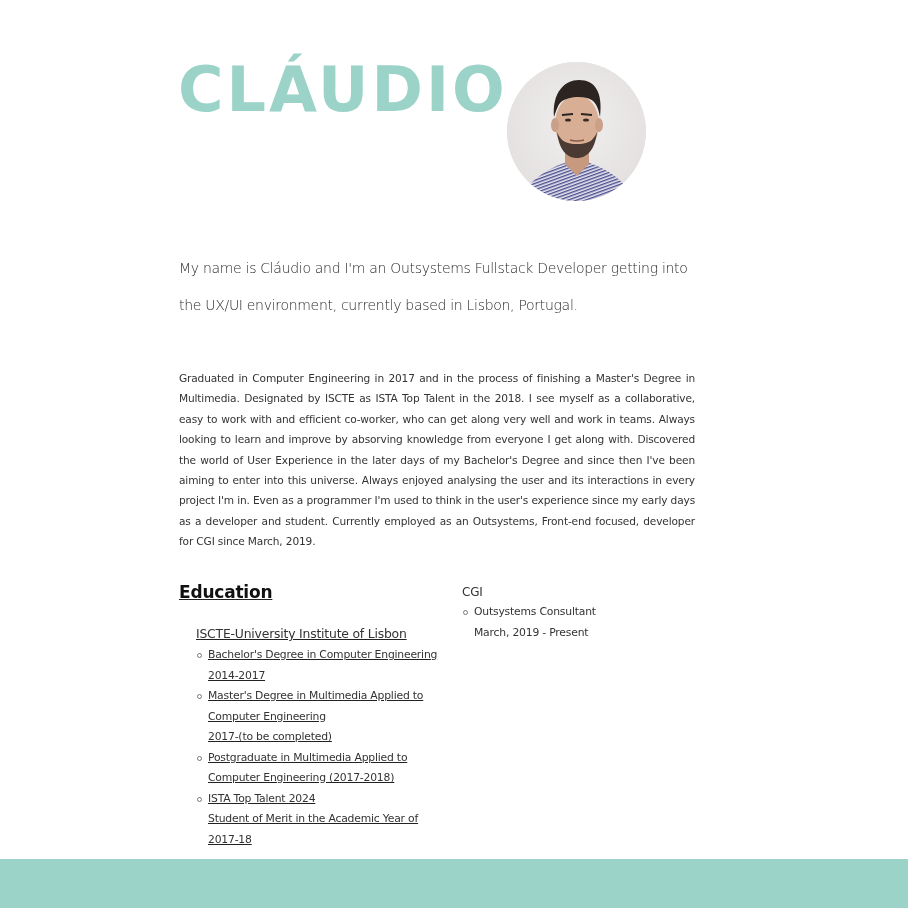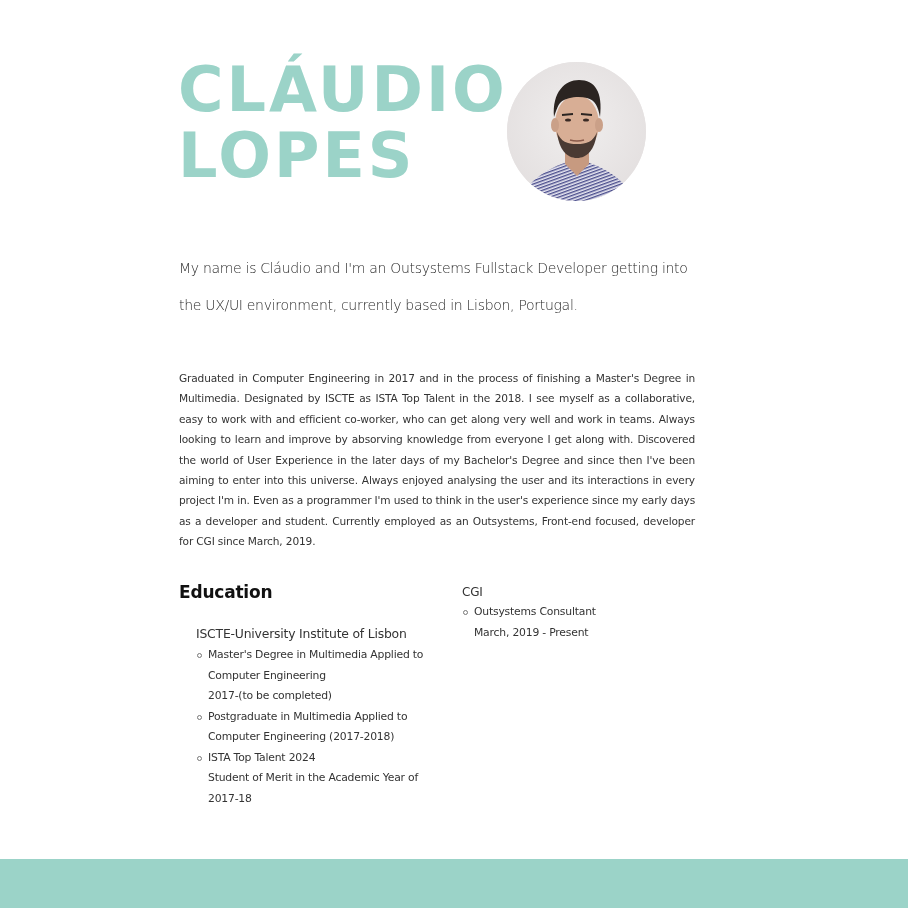--- a/index.html
+++ b/index.html
@@ -34,21 +34,21 @@
       font-size: 10.6px; line-height: 20.4px; color: #333;
       text-align: justify; letter-spacing: -0.15px;
     }
 
     .section-title {
       font-family: "DejaVu Sans", sans-serif; font-weight: bold;
       font-size: 17px; color: #111; line-height: 22px;
       letter-spacing: -0.2px;
     }
 
-    .education { position: absolute; left: 179px; top: 581px; width: 260px; }
+    .education { position: absolute; left: 179px; top: 581px; width: 260px; text-decoration: underline; }
     .work { position: absolute; left: 445px; top: 581px; width: 220px; }
 
     .org {
       font-size: 12.4px; line-height: 20px; color: #333;
       margin-top: 21px; margin-left: 17px; letter-spacing: -0.2px;
     }
     .work .org { margin-top: 1px; font-size: 12px; }
 
     ul.items { list-style: none; margin-left: 29px; margin-top: 1px; }
     .work ul.items { margin-left: 29px; margin-top: 0px; }
@@ -65,21 +65,20 @@
     .footer-band {
       position: absolute; left: 0; top: 859px; width: 908px; height: 49px;
       background: #9bd3c8;
     }
   </style>
 </head>
 <body>
 
 <div class="hero-name">
   <div>CLÁUDIO</div>
-  <div>LOPES</div>
 </div>
 
 <div class="avatar">
   <svg width="139" height="139" viewBox="0 0 139 139">
     <defs>
       <radialGradient id="bg" cx="50%" cy="45%" r="60%">
         <stop offset="0%" stop-color="#f0eeee"></stop>
         <stop offset="100%" stop-color="#e3dfdf"></stop>
       </radialGradient>
       <pattern id="stripes" width="3" height="3" patternUnits="userSpaceOnUse" patternTransform="rotate(70)">
@@ -115,20 +114,25 @@
 <div class="intro">My name is Cláudio and I'm an Outsystems Fullstack Developer getting into the UX/UI environment, currently based in Lisbon, Portugal.</div>
 
 <div class="bio">Graduated in Computer Engineering in 2017 and in the process of finishing a Master's Degree in Multimedia. Designated by ISCTE as ISTA Top Talent in the 2018. I see myself as a collaborative, easy to work with and efficient co-worker, who can get along very well and work in teams. Always looking to learn and improve by absorving knowledge from everyone I get along with. Discovered the world of User Experience in the later days of my Bachelor's Degree and since then I've been aiming to enter into this universe. Always enjoyed analysing the user and its interactions in every project I'm in. Even as a programmer I'm used to think in the user's experience since my early days as a developer and student. Currently employed as an Outsystems, Front-end focused, developer for CGI since March, 2019.</div>
 
 <section class="education">
   <h2 class="section-title">Education</h2>
   <div class="org">ISCTE-University Institute of Lisbon</div>
   <ul class="items">
     <li>
       <span class="bullet"></span>
+      <div>Bachelor's Degree in Computer Engineering</div>
+      <div>2014-2017</div>
+    </li>
+    <li>
+      <span class="bullet"></span>
       <div>Master's Degree in Multimedia Applied to Computer Engineering</div>
       <div>2017-(to be completed)</div>
     </li>
     <li>
       <span class="bullet"></span>
       <div>Postgraduate in Multimedia Applied to Computer Engineering (2017-2018)</div>
     </li>
     <li>
       <span class="bullet"></span>
       <div>ISTA Top Talent 2024</div>

